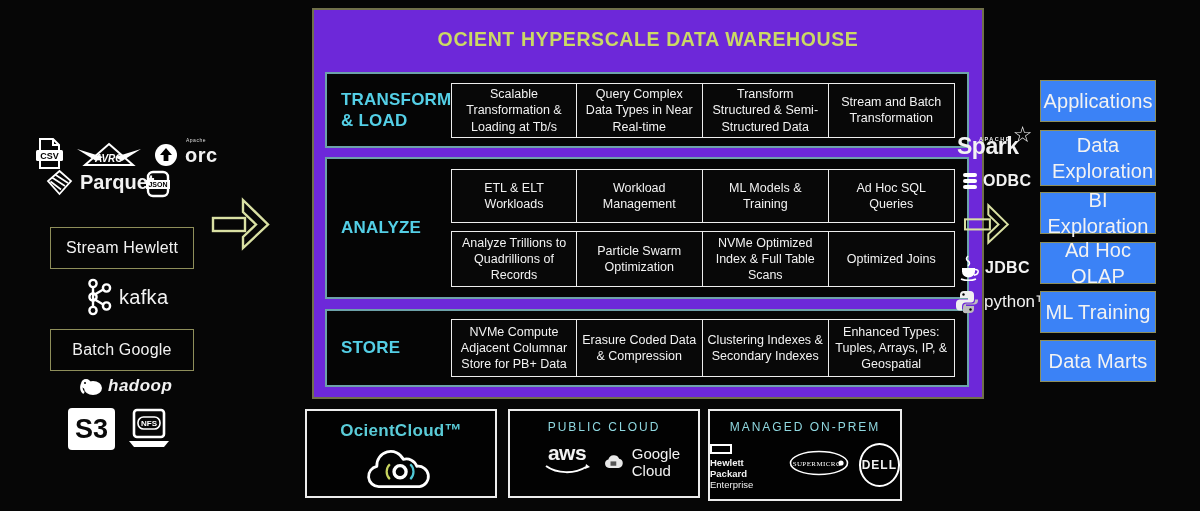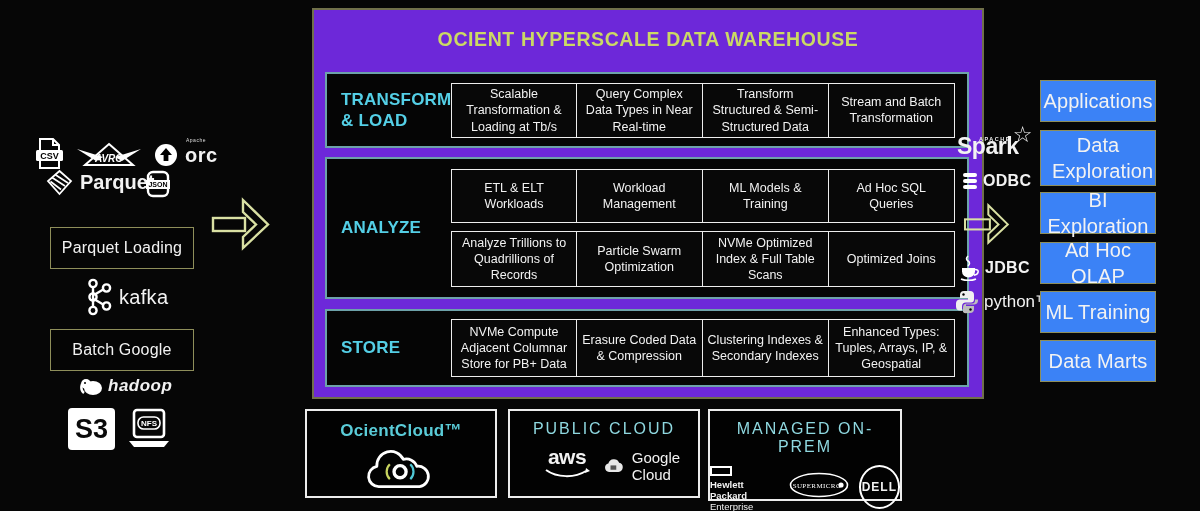--- a/index.html
+++ b/index.html
@@ -47,21 +47,21 @@
   .spark-apache{font-size:5.5px;font-weight:bold;letter-spacing:1.5px;position:absolute;top:3px;left:22px;}
   .spark-star{position:absolute;top:-9px;right:-14px;font-size:22px;line-height:1;}
   .python-word{font-size:17px;font-weight:500;}
 
   
   .out-box{left:1040px;width:114px;border:1.5px solid #8e8e5a;background:#3b82f6;font-size:20px;
            line-height:1.3;letter-spacing:.1px;}
 
   
   .dep-box{top:409px;height:85px;border:2px solid #ececec;background:#020202;}
-  .dep-title{margin-top:9px;text-align:center;font-size:16px;color:#8fd8e0;letter-spacing:2px;}
+  .dep-title{margin-top:9px;text-align:center;font-size:12px;color:#8fd8e0;letter-spacing:2px;}
   .dep-title-ocient{margin-top:10px;text-align:center;font-size:17px;color:#5accd8;letter-spacing:.3px;font-weight:700;}
   .aws-word{font-size:21px;font-weight:bold;letter-spacing:-.5px;line-height:.8;}
   .gc-word{font-size:15px;font-weight:500;margin-left:5px;}
   .hpe-text{font-size:9.5px;line-height:1.15;}
   .hpe-text b{display:block;}
   .dell-circle{width:40px;height:40px;border:2.5px solid #fff;border-radius:50%;font-size:12px;
                font-weight:bold;letter-spacing:1px;}
 </style>
 </head>
 <body>
@@ -107,21 +107,21 @@
   </div>
   <div class="abs" style="left:146px;top:170px;">
     <svg width="24" height="28" viewBox="0 0 24 28">
       <rect x="2" y="2" width="20" height="24" rx="5" fill="none" stroke="#fff" stroke-width="2.4"></rect>
       <rect x="0" y="10" width="24" height="9" fill="#fff"></rect>
       <text x="12" y="17" font-size="7" font-weight="bold" text-anchor="middle" fill="#000" font-family="Liberation Sans,sans-serif">JSON</text>
     </svg>
   </div>
 
   <div class="abs ctr loading-box" style="top:227px;">
-    <span>Parquet Loading</span>
+    <span>Stream Hewlett</span>
   </div>
 
   <div class="abs logo-row" style="left:85px;top:278px;">
     <svg width="27" height="38" viewBox="0 0 27 38">
       <g stroke="#fff" stroke-width="2.4" fill="none">
         <line x1="8" y1="8" x2="8" y2="30"></line>
         <line x1="9" y1="17" x2="19" y2="11"></line>
         <line x1="9" y1="21" x2="19" y2="27"></line>
         <circle cx="8" cy="5.5" r="3.6"></circle>
         <circle cx="8" cy="19" r="3.6"></circle>

